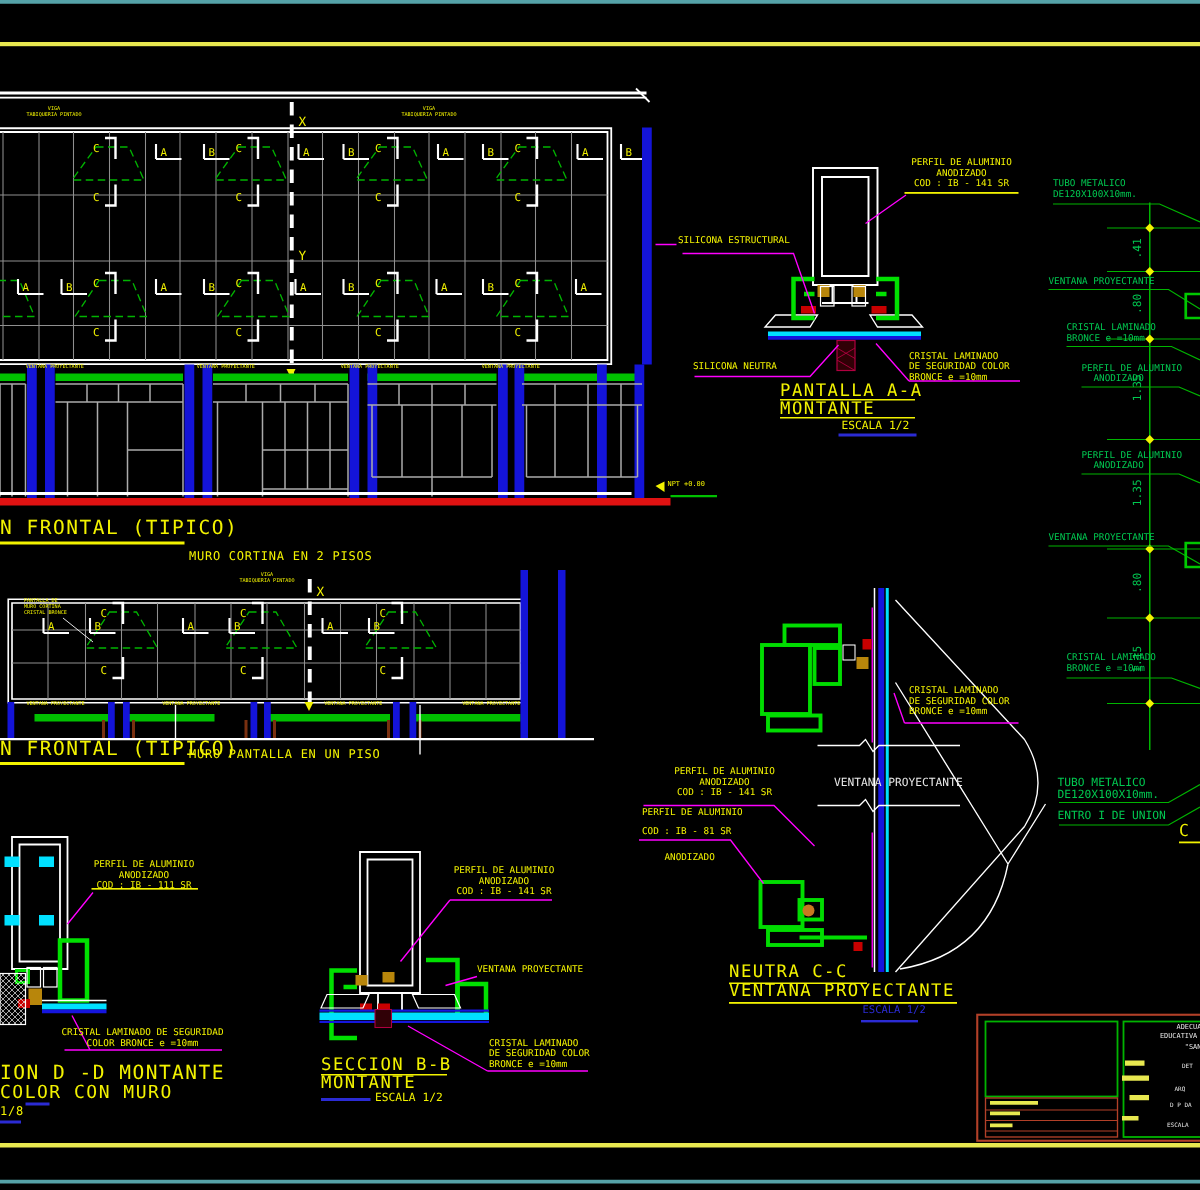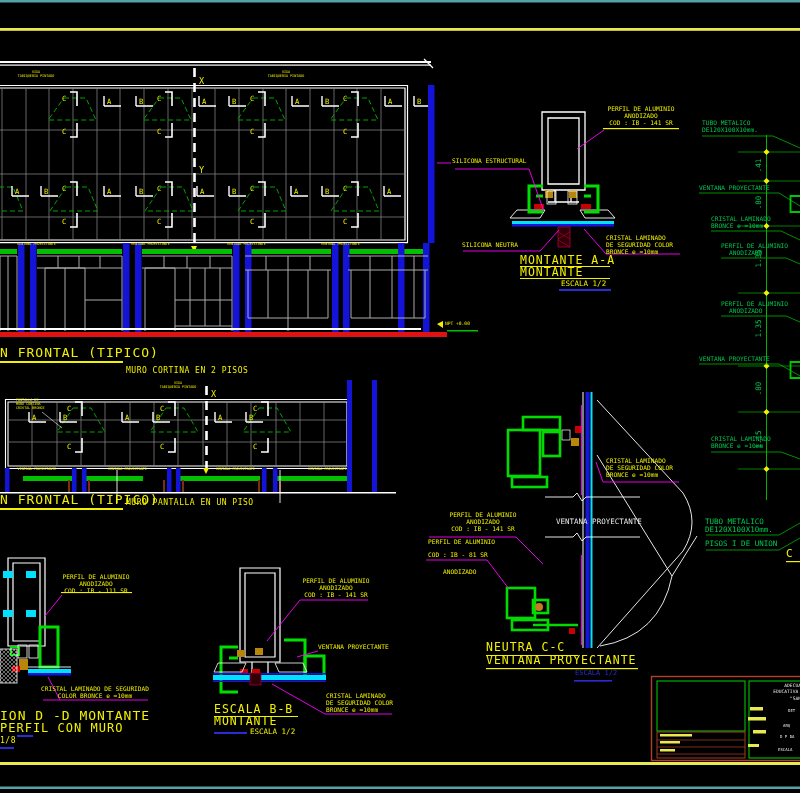--- a/index.html
+++ b/index.html
@@ -322,39 +322,39 @@
 <div class="t y f8" style="left:126px;top:499px">MURO PANTALLA EN UN PISO</div>
 
 <div class="t y f6 ctr" style="left:600px;top:106px;width:82px">PERFIL DE ALUMINIO</div>
 <div class="t y f6 ctr" style="left:600px;top:113px;width:82px">ANODIZADO</div>
 <div class="t y f6 ctr" style="left:600px;top:120px;width:82px">COD : IB - 141 SR</div>
 <div class="t y f6" style="left:452px;top:158px">SILICONA ESTRUCTURAL</div>
 <div class="t y f6" style="left:462px;top:242px">SILICONA NEUTRA</div>
 <div class="t y f6" style="left:606px;top:235px">CRISTAL LAMINADO</div>
 <div class="t y f6" style="left:606px;top:242px">DE SEGURIDAD COLOR</div>
 <div class="t y f6" style="left:606px;top:249px">BRONCE e =10mm</div>
-<div class="t y f11" style="left:520px;top:254px">MONTANTE A-A</div>
+<div class="t y f11" style="left:520px;top:254px">PANTALLA A-A</div>
 <div class="t y f11" style="left:520px;top:266px">MONTANTE</div>
 <div class="t y f7" style="left:561px;top:280px">ESCALA 1/2</div>
 
 <div class="t g f6" style="left:702px;top:120px">TUBO METALICO</div>
 <div class="t g f6" style="left:702px;top:127px">DE120X100X10mm.</div>
 <div class="t g f6" style="left:699px;top:185px">VENTANA PROYECTANTE</div>
 <div class="t g f6" style="left:711px;top:216px">CRISTAL LAMINADO</div>
 <div class="t g f6" style="left:711px;top:223px">BRONCE e =10mm</div>
 <div class="t g f6" style="left:721px;top:243px">PERFIL DE ALUMINIO</div>
 <div class="t g f6" style="left:729px;top:250px">ANODIZADO</div>
 <div class="t g f6" style="left:721px;top:301px">PERFIL DE ALUMINIO</div>
 <div class="t g f6" style="left:729px;top:308px">ANODIZADO</div>
 <div class="t g f6" style="left:699px;top:356px">VENTANA PROYECTANTE</div>
 <div class="t g f6" style="left:711px;top:436px">CRISTAL LAMINADO</div>
 <div class="t g f6" style="left:711px;top:443px">BRONCE e =10mm</div>
 <div class="t g f7" style="left:705px;top:518px">TUBO METALICO</div>
 <div class="t g f7" style="left:705px;top:526px">DE120X100X10mm.</div>
-<div class="t g f7" style="left:705px;top:540px">PISOS I DE UNION</div>
+<div class="t g f7" style="left:705px;top:540px">ENTRO I DE UNION</div>
 <div class="dim" style="left:741px;top:161px">.41</div>
 <div class="dim" style="left:741px;top:198px">.80</div>
 <div class="dim" style="left:741px;top:254px">1.35</div>
 <div class="dim" style="left:741px;top:324px">1.35</div>
 <div class="dim" style="left:741px;top:384px">.80</div>
 <div class="dim" style="left:741px;top:435px">1.15</div>
 <div class="t y" style="left:786px;top:548px;font-size:11px">C</div>
 
 <div class="t y f6" style="left:606px;top:458px">CRISTAL LAMINADO</div>
 <div class="t y f6" style="left:606px;top:465px">DE SEGURIDAD COLOR</div>
@@ -369,31 +369,31 @@
 <div class="t y f11" style="left:486px;top:641px">NEUTRA C-C</div>
 <div class="t y f11" style="left:486px;top:654px">VENTANA PROYECTANTE</div>
 <div class="t b" style="left:575px;top:670px;font-size:7px">ESCALA 1/2</div>
 
 <div class="t y f6 ctr" style="left:58px;top:574px;width:76px">PERFIL DE ALUMINIO</div>
 <div class="t y f6 ctr" style="left:58px;top:581px;width:76px">ANODIZADO</div>
 <div class="t y f6 ctr" style="left:58px;top:588px;width:76px">COD : IB - 111 SR</div>
 <div class="t y f6 ctr" style="left:40px;top:686px;width:110px">CRISTAL LAMINADO DE SEGURIDAD</div>
 <div class="t y f6 ctr" style="left:40px;top:693px;width:110px">COLOR BRONCE e =10mm</div>
 <div class="t y" style="left:0px;top:709px;font-size:13px;letter-spacing:1px">ION D -D MONTANTE</div>
-<div class="t y" style="left:0px;top:722px;font-size:12px;letter-spacing:1px">PERFIL CON MURO</div>
+<div class="t y" style="left:0px;top:722px;font-size:12px;letter-spacing:1px">COLOR CON MURO</div>
 <div class="t y f8" style="left:0px;top:737px">1/8</div>
 
 <div class="t y f6 ctr" style="left:296px;top:578px;width:80px">PERFIL DE ALUMINIO</div>
 <div class="t y f6 ctr" style="left:296px;top:585px;width:80px">ANODIZADO</div>
 <div class="t y f6 ctr" style="left:296px;top:592px;width:80px">COD : IB - 141 SR</div>
 <div class="t y f6" style="left:318px;top:644px">VENTANA PROYECTANTE</div>
 <div class="t y f6" style="left:326px;top:693px">CRISTAL LAMINADO</div>
 <div class="t y f6" style="left:326px;top:700px">DE SEGURIDAD COLOR</div>
 <div class="t y f6" style="left:326px;top:707px">BRONCE e =10mm</div>
-<div class="t y f11" style="left:214px;top:703px">ESCALA B-B</div>
+<div class="t y f11" style="left:214px;top:703px">SECCION B-B</div>
 <div class="t y f11" style="left:214px;top:715px">MONTANTE</div>
 <div class="t y f7" style="left:250px;top:728px">ESCALA 1/2</div>
 
 <div class="t w rt" style="left:752px;top:684px;width:60px;font-size:4.6px">ADECUACION</div>
 <div class="t w rt" style="left:750px;top:690px;width:62px;font-size:4.6px">EDUCATIVA Y DE</div>
 <div class="t w rt" style="left:756px;top:697px;width:56px;font-size:4.6px">"SANTA R</div>
 <div class="t w" style="left:788px;top:709px;font-size:4px">DET</div>
 <div class="t w" style="left:783px;top:724px;font-size:4px">ARQ</div>
 <div class="t w" style="left:780px;top:735px;font-size:4px">D P DA</div>
 <div class="t w" style="left:778px;top:748px;font-size:4px">ESCALA</div>

